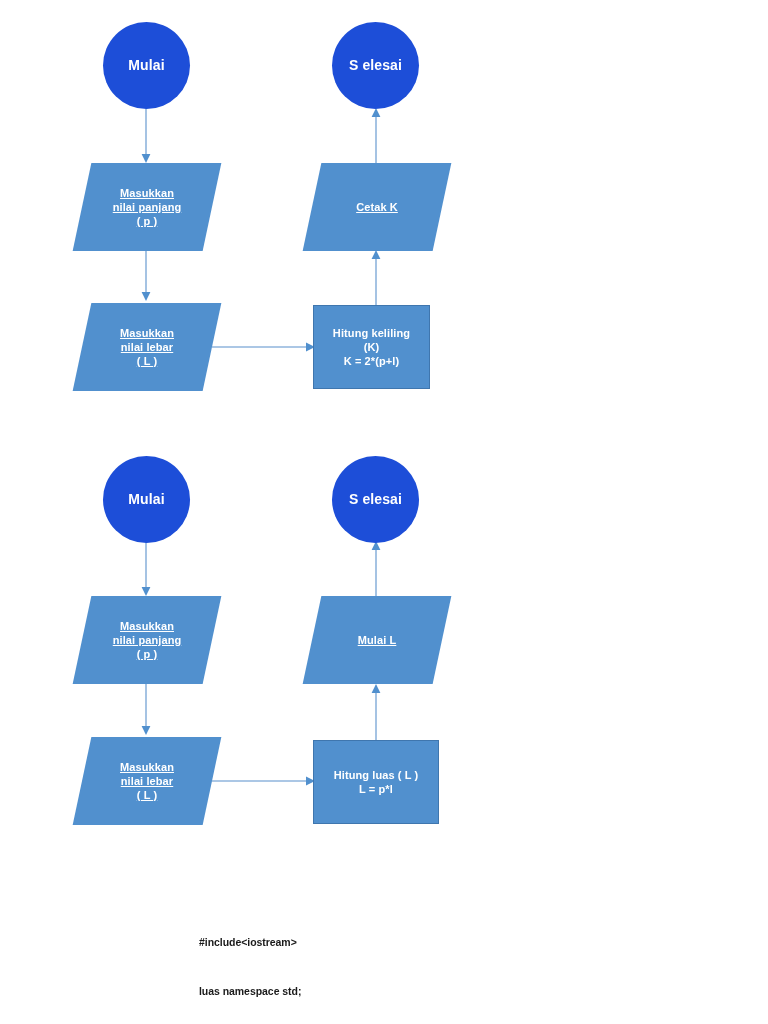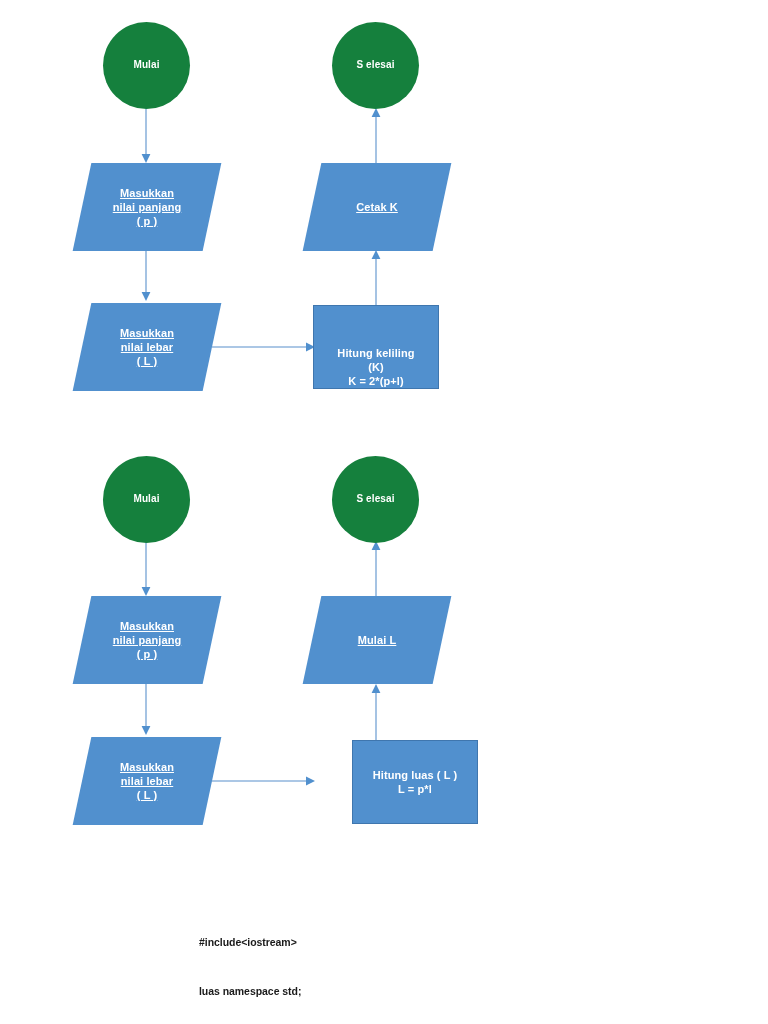--- a/index.html
+++ b/index.html
@@ -40,23 +40,23 @@
 
   .node .lbl {
     position: relative;
     z-index: 2;
     display: block;
     white-space: pre;
   }
 
   
   .shape-circle {
-    background: #15803d;
+    background: #1d4ed8;
     border-radius: 50%;
-    font-size: 10px;
+    font-size: 14px;
   }
 
   
   .shape-para {
     background: transparent;
     text-decoration: underline;
   }
   .shape-para .skew {
     position: absolute;
     left: 0; top: 0;
@@ -157,21 +157,21 @@
     <span class="lbl">Cetak K</span>
   </div>
 
   <div class="node shape-para" style="left:82px; top:303px; width:130px; height:88px;">
     <span class="skew"></span>
     <span class="lbl">Masukkan
 nilai lebar
 ( L )</span>
   </div>
 
-  <div class="node shape-rect" style="left:313px; top:305px; width:126px; height:84px;align-items:flex-end;">
+  <div class="node shape-rect" style="left:313px; top:305px; width:117px; height:84px;">
     <span class="lbl">Hitung keliling
 (K)
 K = 2*(p+l)</span>
   </div>
 
   <div class="conn" style="left:139px; top:541px; width:14px; height:56px;">
     <svg width="14" height="56" viewBox="0 0 14 56">
       <line x1="7" y1="0" x2="7" y2="48" stroke="#8FB4DC" stroke-width="1.6"></line>
       <polygon points="7,55 2.6,46 11.4,46" fill="#5190CE"></polygon>
     </svg>
@@ -225,21 +225,21 @@
     <span class="lbl">Mulai L</span>
   </div>
 
   <div class="node shape-para" style="left:82px; top:737px; width:130px; height:88px;">
     <span class="skew"></span>
     <span class="lbl">Masukkan
 nilai lebar
 ( L )</span>
   </div>
 
-  <div class="node shape-rect" style="left:313px; top:740px; width:126px; height:84px;margin-left:39px;">
+  <div class="node shape-rect" style="left:313px; top:740px; width:126px; height:84px;">
     <span class="lbl">Hitung luas ( L )
 L = p*l</span>
   </div>
 
   <div id="code-block" style="left:199px; top:901px;">
     <span class="code-line">#include&lt;iostream&gt;</span>
     <span class="code-line">luas namespace std;</span>
     
     
     

